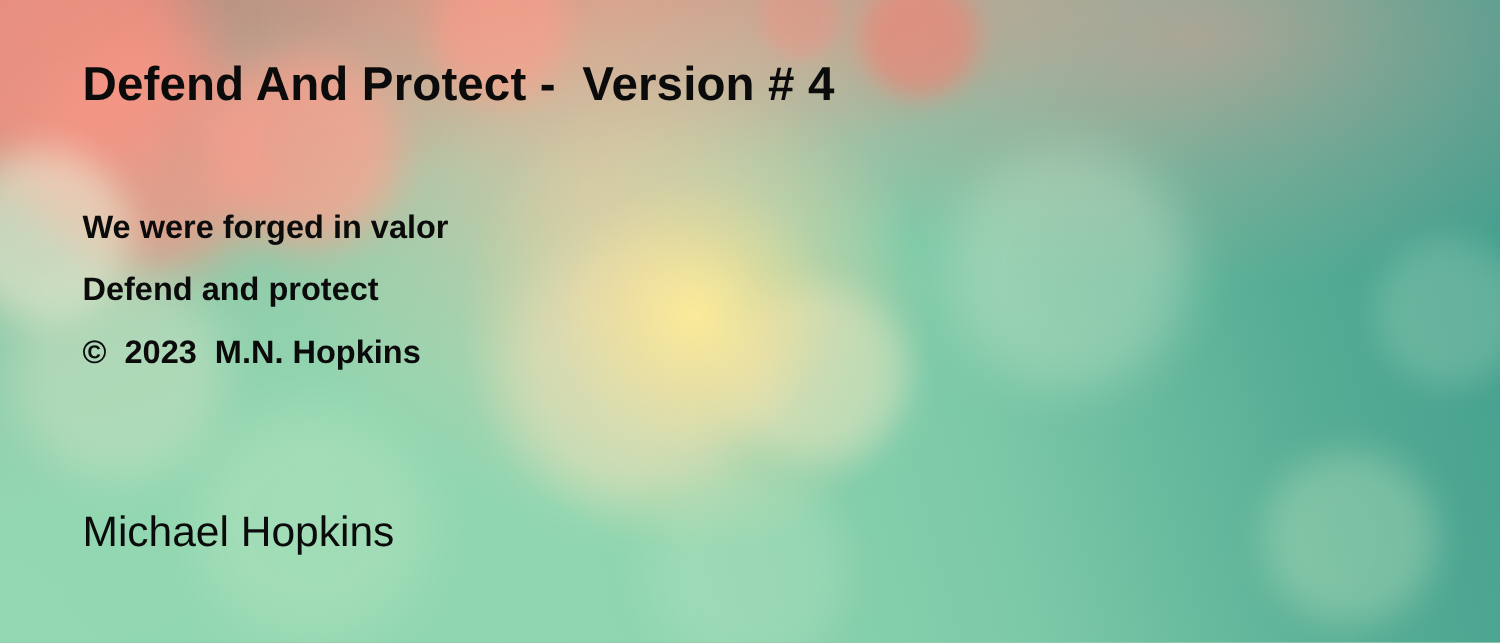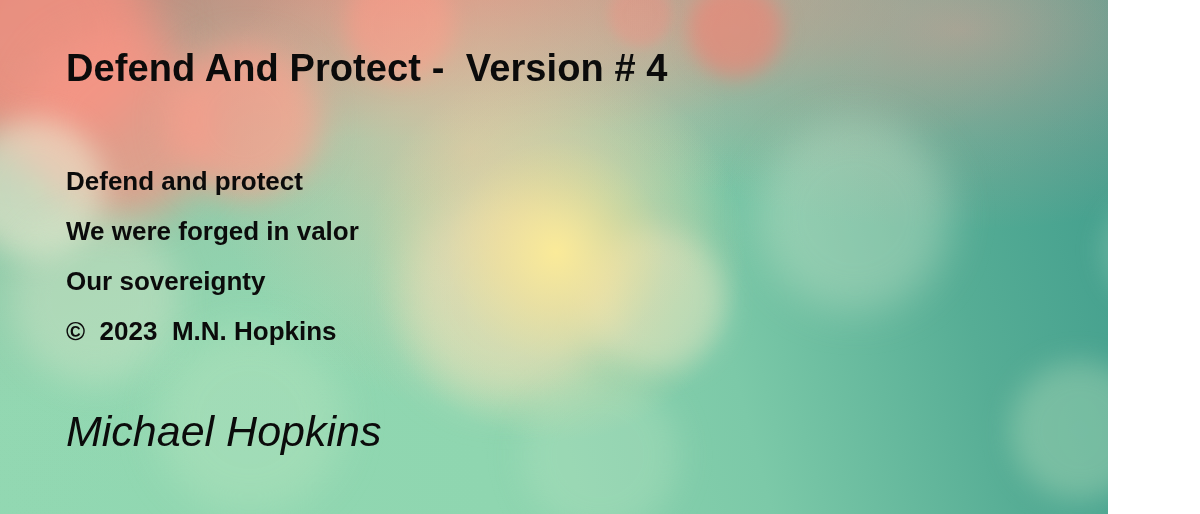--- a/index.html
+++ b/index.html
@@ -3,21 +3,21 @@
 <meta charset="utf-8">
 <style>
   html, body {
     margin: 0;
     padding: 0;
     background: #ffffff;
   }
 
   #slide {
     position: relative;
-    width: 1108px;
+    width: 1200px;
     height: 514px;
     overflow: hidden;
     font-family: "Liberation Sans", sans-serif;
     background-color: #15803d;
   }
 
   
   .bg-layer {
     position: absolute;
     inset: 0;
@@ -106,22 +106,21 @@
     font-weight: bold;
     color: #0b0b0b;
     line-height: 50px;
     white-space: pre;
   }
 
   .signature {
     position: absolute;
     top: 406px;
     left: 0;
-    font-size: 43px;
-    font-style: italic;
+    font-size: 34px;
     font-weight: normal;
     color: #0b0b0b;
     white-space: pre;
     line-height: 1.2;
     text-align: center;
   }
 </style>
 </head>
 <body>
 
@@ -146,22 +145,21 @@
       <div class="circle" style="left: 1010px; top: 360px; width: 140px; height: 140px; background: radial-gradient(circle, rgba(216, 240, 200, 0.3) 0%, rgba(216, 240, 200, 0.3) 62%, rgba(255, 255, 255, 0) 100%); filter: blur(14px);"></div>
       <div class="circle" style="left: 1100px; top: 190px; width: 120px; height: 120px; background: radial-gradient(circle, rgba(205, 235, 205, 0.22) 0%, rgba(205, 235, 205, 0.22) 62%, rgba(255, 255, 255, 0) 100%); filter: blur(12px);"></div>
     </div>
   <div class="bg-layer bg-glow-warm"></div>
 
   <div class="content">
 
     <div class="title">Defend And Protect -  Version # 4</div>
 
     <div class="lyrics">
+      <div class="lyric-line">We were forged in valor</div>
       <div class="lyric-line">Defend and protect</div>
-      <div class="lyric-line">We were forged in valor</div>
-      <div class="lyric-line">Our sovereignty</div>
       <div class="lyric-line">©  2023  M.N. Hopkins</div>
     </div>
 
     <div class="signature">Michael Hopkins</div>
 
   </div>
 </div>
 
 </body></html>

